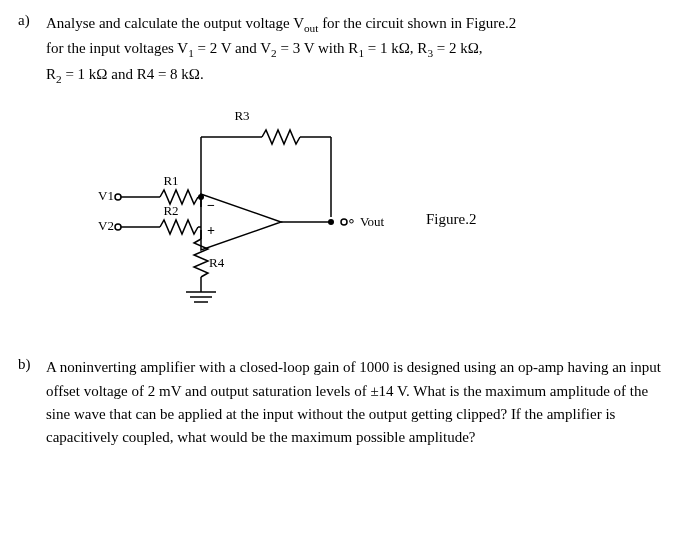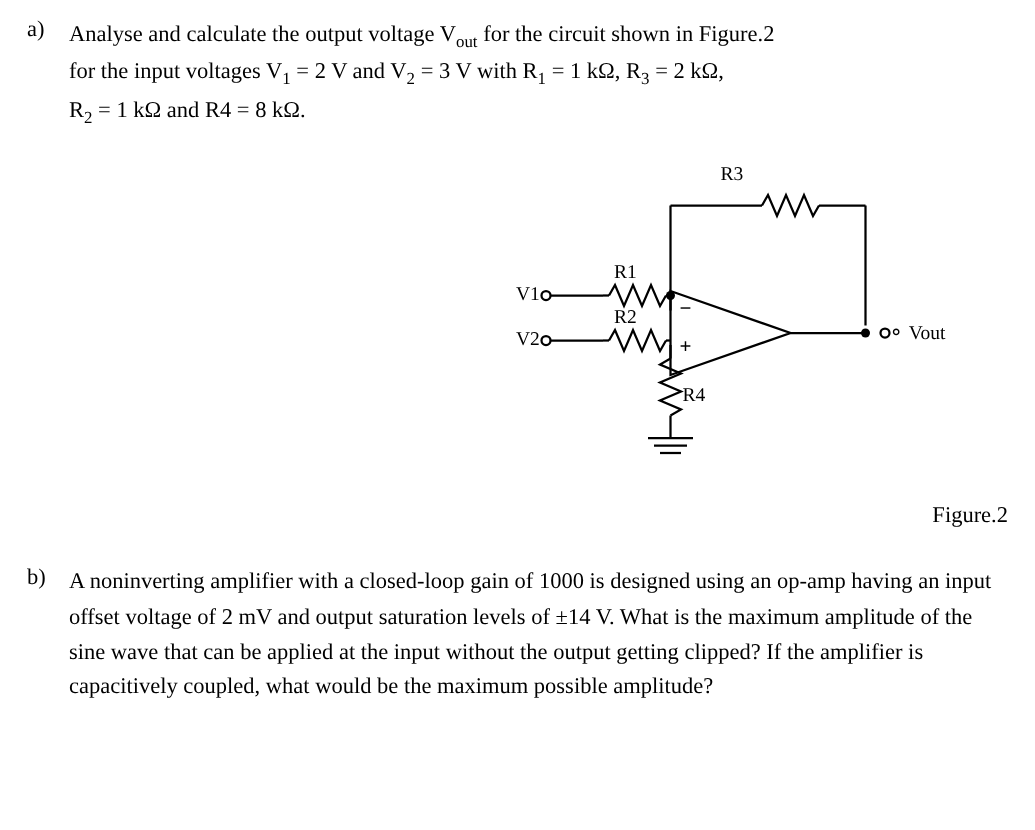--- a/index.html
+++ b/index.html
@@ -24,22 +24,22 @@
     .content {
       flex: 1;
     }
     .text-block {
       line-height: 1.55;
       margin-bottom: 6px;
     }
     sub { font-size: 0.75em; vertical-align: sub; }
     .figure-container {
       display: flex;
-      flex-direction: column;
-      align-items: flex-end;
+      flex-direction: row;
+      align-items: center;
       margin: 14px 0 6px 0;
     }
     .circuit-svg {
       display: block;
     }
     .figure-label {
       font-size: 15px;
       margin-top: 4px;
       font-style: normal;
     }

